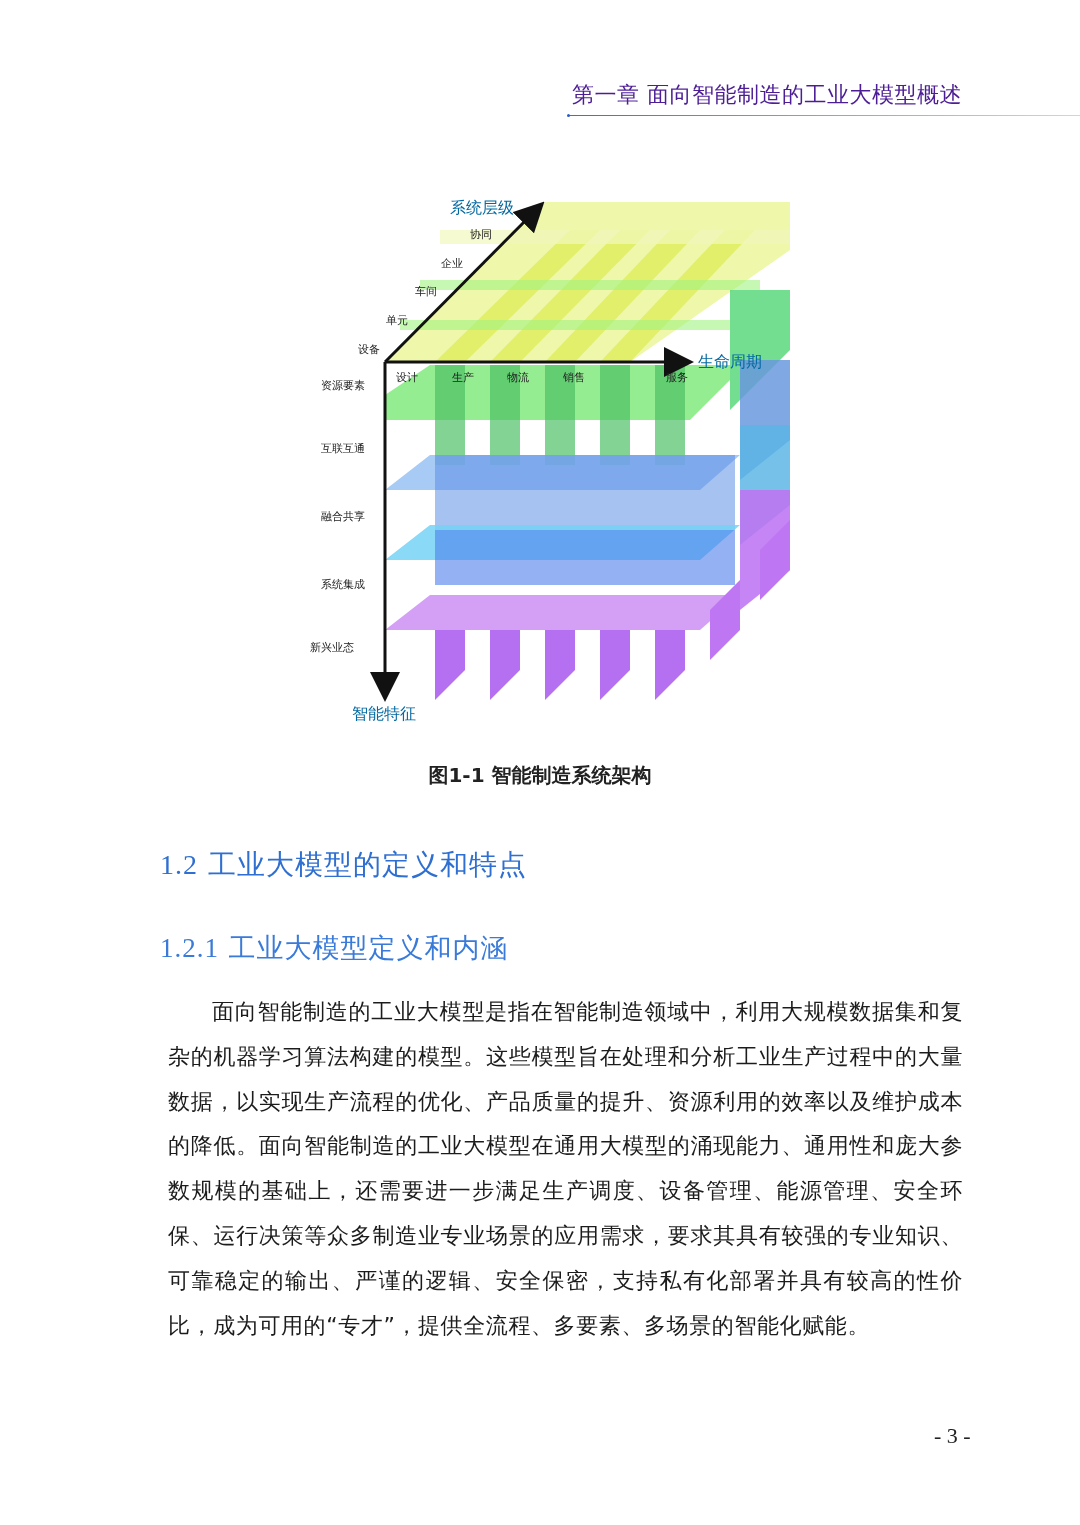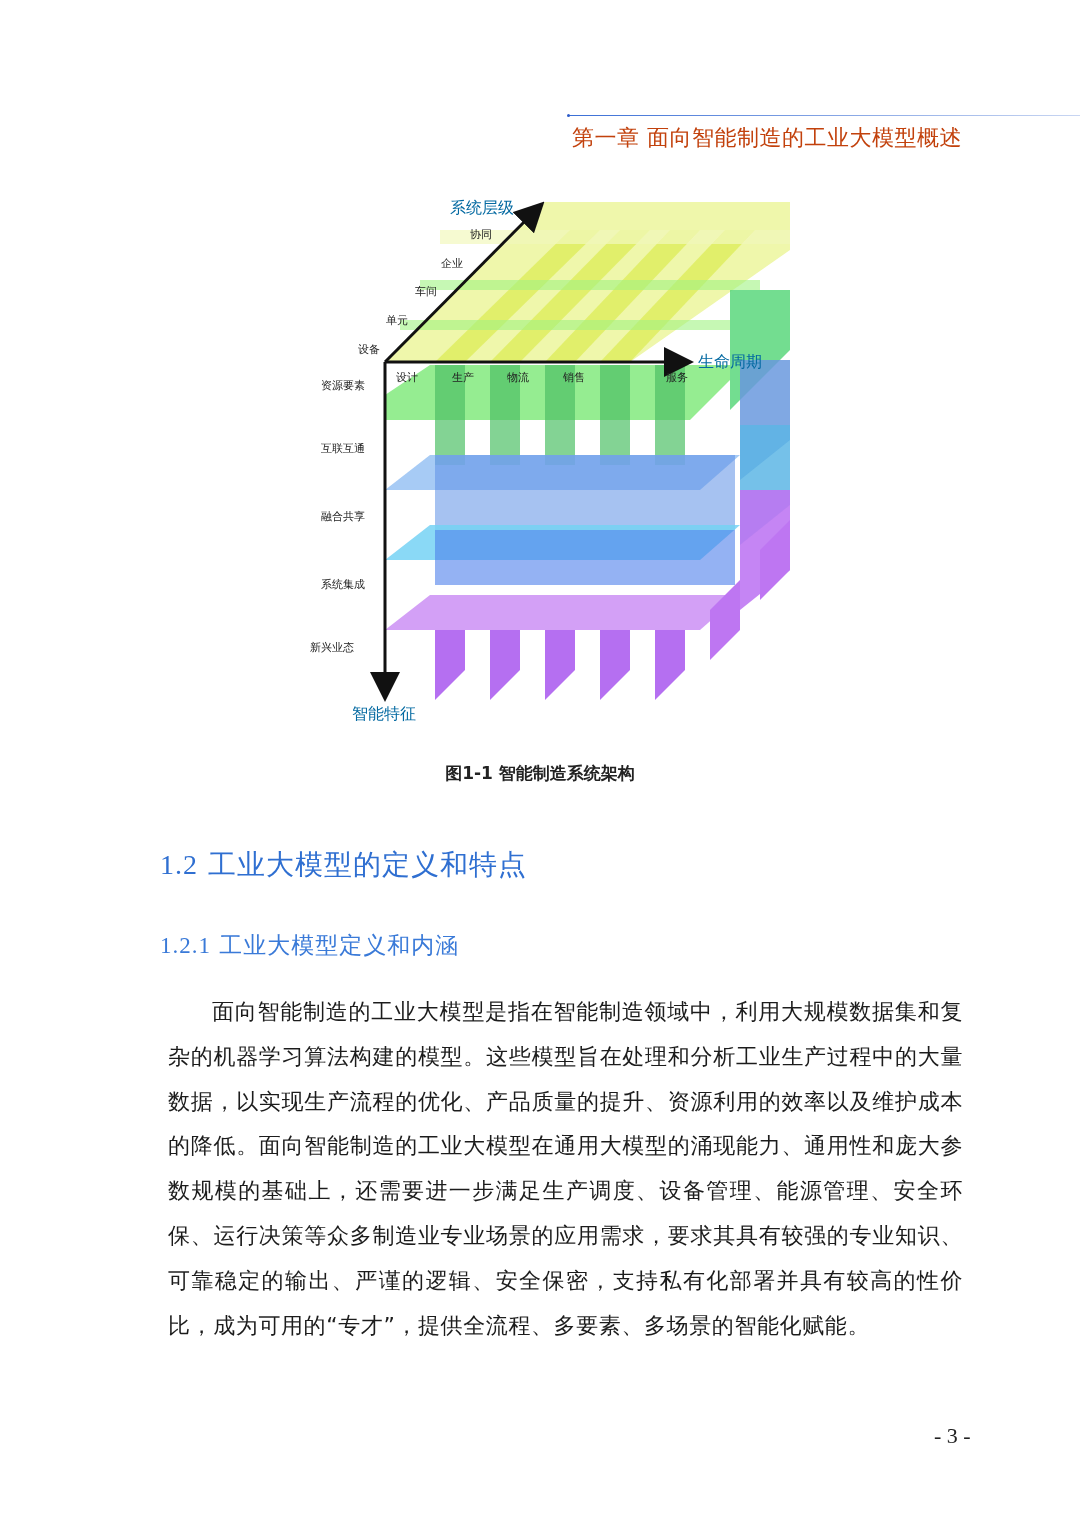--- a/index.html
+++ b/index.html
@@ -1,32 +1,32 @@
 <!DOCTYPE html>
 <html><head>
 <meta charset="utf-8">
 <style>
   html, body { margin: 0; padding: 0; background: #ffffff; }
   body { width: 1080px; height: 1525px; position: relative; overflow: hidden;
          font-family: "DejaVu Serif", "Liberation Serif", serif; color: #222; }
-  .running-header { position: absolute; left: 572px; top: 80px; font-size: 22px; color: #c2410c;
-         letter-spacing: 0.5px; font-family: "DejaVu Serif", serif; margin-top: 43px; }
+  .running-header { position: absolute; left: 572px; top: 80px; font-size: 22px; color: #4c1d95;
+         letter-spacing: 0.5px; font-family: "DejaVu Serif", serif; }
   .header-rule { position: absolute; left: 568px; top: 115px; width: 512px; height: 1px;
          background: linear-gradient(to right, #3b6fd6, #c9d6f2); }
   .header-dot { position: absolute; left: 567px; top: 114px; width: 3px; height: 3px;
          background: #2c5bc9; border-radius: 50%; }
   .figure { position: absolute; left: 300px; top: 190px; width: 500px; height: 545px; }
   .fig-label { position: absolute; font-size: 11px; color: #222; font-family: "DejaVu Serif", serif; white-space: nowrap; }
   .fig-axis-title { position: absolute; font-size: 16px; color: #0369a1; font-family: "DejaVu Sans", sans-serif; white-space: nowrap; }
   .caption { position: absolute; left: 0; width: 1080px; top: 762px; text-align: center;
-         font-size: 17px; font-weight: bold; color: #222; font-family: "DejaVu Sans", sans-serif; }
+         font-size: 20px; font-weight: bold; color: #222; font-family: "DejaVu Sans", sans-serif; }
   .h2 { position: absolute; left: 160px; top: 846px; font-size: 28px; color: #2f6fd1;
          font-family: "DejaVu Sans", sans-serif; letter-spacing: 1px; }
   .h2 .num, .h3 .num { font-family: "Liberation Serif", serif; font-weight: normal; }
-  .h3 { position: absolute; left: 160px; top: 930px; font-size: 23px; color: #3a7ad8;
+  .h3 { position: absolute; left: 160px; top: 930px; font-size: 27px; color: #3a7ad8;
          font-family: "DejaVu Sans", sans-serif; letter-spacing: 1px; }
   .body-text { position: absolute; left: 160px; top: 982px; width: 795px;
          font-size: 22px; line-height: 44.8px; color: #1c1c1c; text-align: justify;
          text-indent: 2em; letter-spacing: 0.6px; font-family: "DejaVu Sans", sans-serif; }
   .page-num { position: absolute; left: 934px; top: 1423px; font-size: 22px; color: #222;
          font-family: "Liberation Serif", serif; }
 </style>
 </head>
 <body>
 

